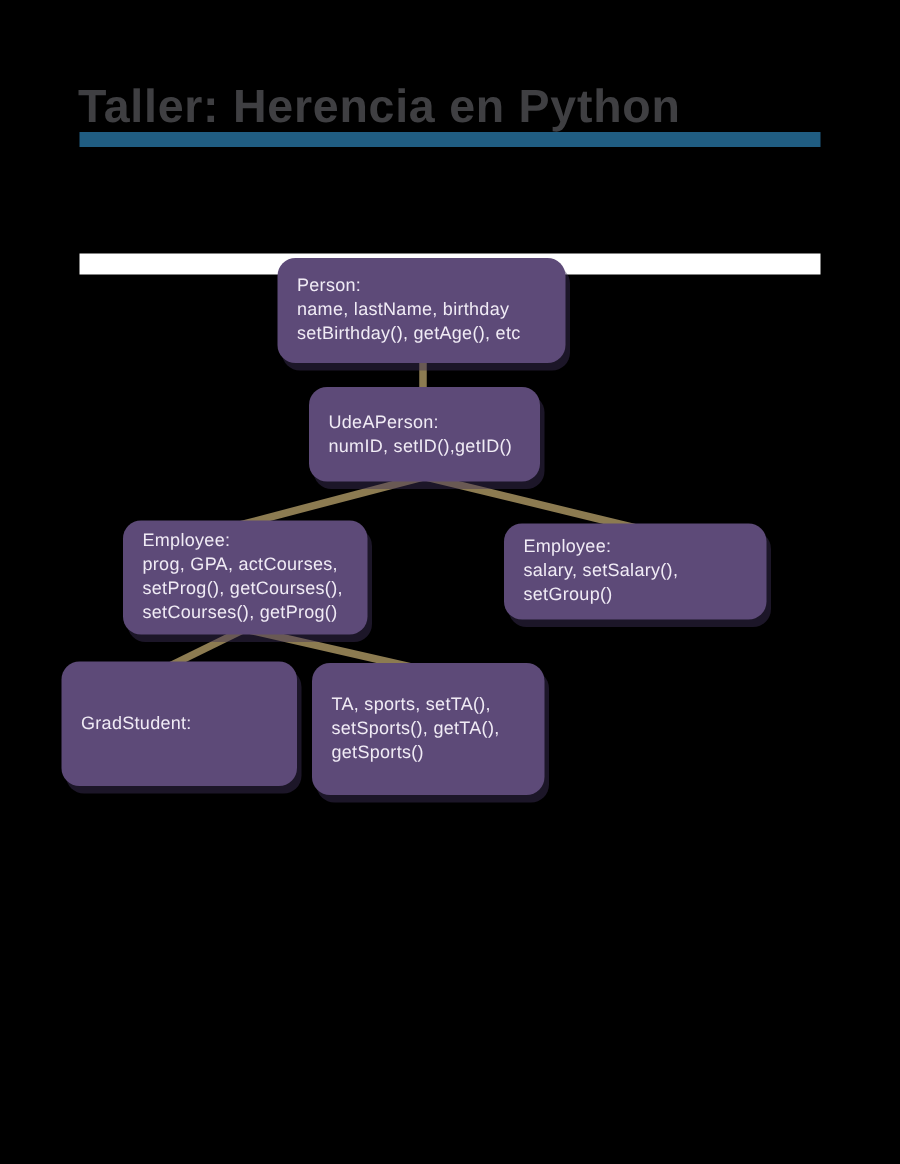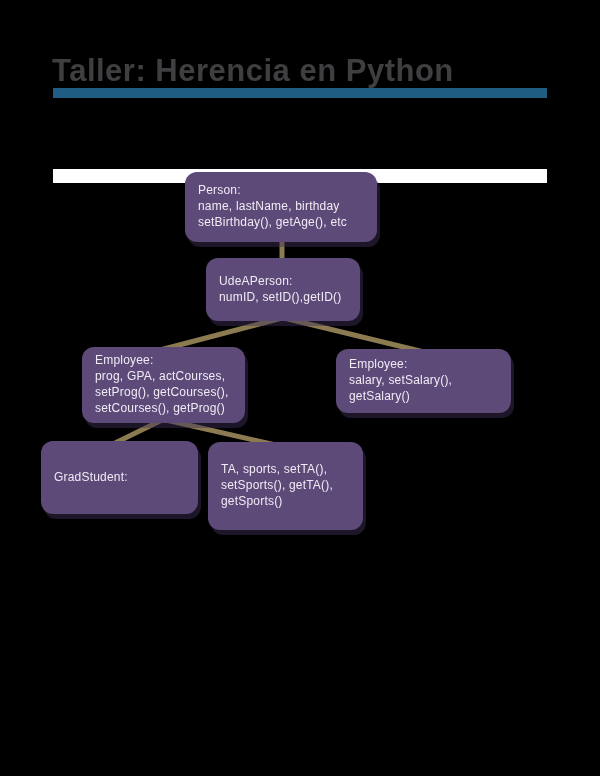--- a/index.html
+++ b/index.html
@@ -34,21 +34,21 @@
     display:flex;flex-direction:column;justify-content:center;
     font-size:12px;line-height:1.33;letter-spacing:.2px;
     box-shadow:3px 5px 0 rgba(62,48,88,.45);
   }
   .node-label{display:block;}
   .node-body{display:block;white-space:pre-line;}
   .n-person{left:185px;top:172px;width:192px;height:70px;}
   .n-udeaperson{left:206px;top:258px;width:154px;height:63px;}
   .n-student{left:82px;top:347px;width:163px;height:76px;}
   .n-employee{left:336px;top:349px;width:175px;height:64px;}
-  .n-gradstudent{left:41px;top:441px;width:157px;height:73px;}
+  .n-gradstudent{left:41px;top:441px;width:157px;height:83px;}
   .n-undergradstudent{left:208px;top:442px;width:155px;height:88px;}
 </style>
 </head>
 <body>
 
 <div class="canvas">
 
   <h1 class="page-title">Taller: Herencia en Python</h1>
 
   <div class="accent-bar"></div>
@@ -77,21 +77,21 @@
   <div class="node n-student">
     <span class="node-label">Employee:</span>
     <span class="node-body">prog, GPA, actCourses,
 setProg(), getCourses(),
 setCourses(), getProg()</span>
   </div>
 
   <div class="node n-employee">
     <span class="node-label">Employee:</span>
     <span class="node-body">salary, setSalary(),
-getSalary()</span>
+setGroup()</span>
   </div>
 
   <div class="node n-gradstudent">
     <span class="node-label">GradStudent:</span>
   </div>
 
   <div class="node n-undergradstudent">
     <span class="node-body">TA, sports, setTA(),
 setSports(), getTA(),
 getSports()</span>

